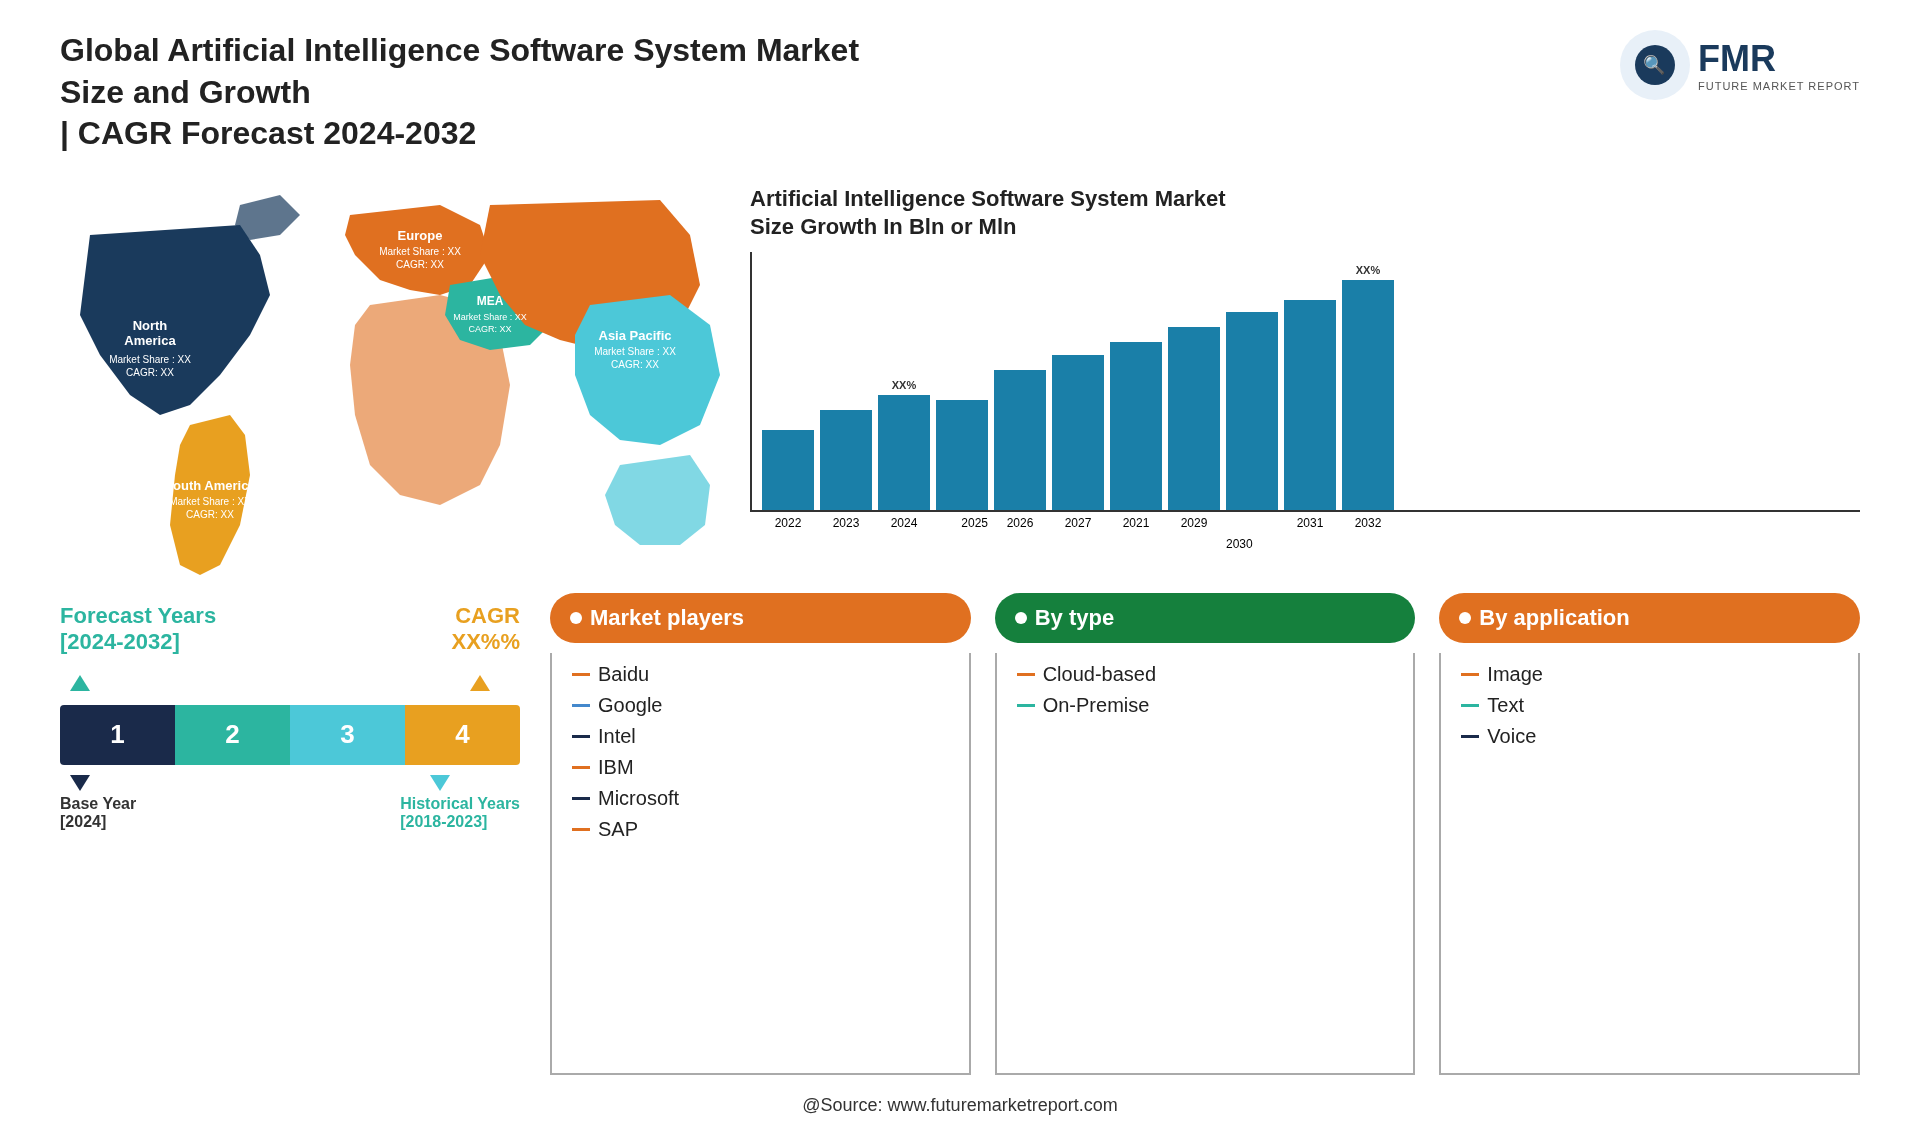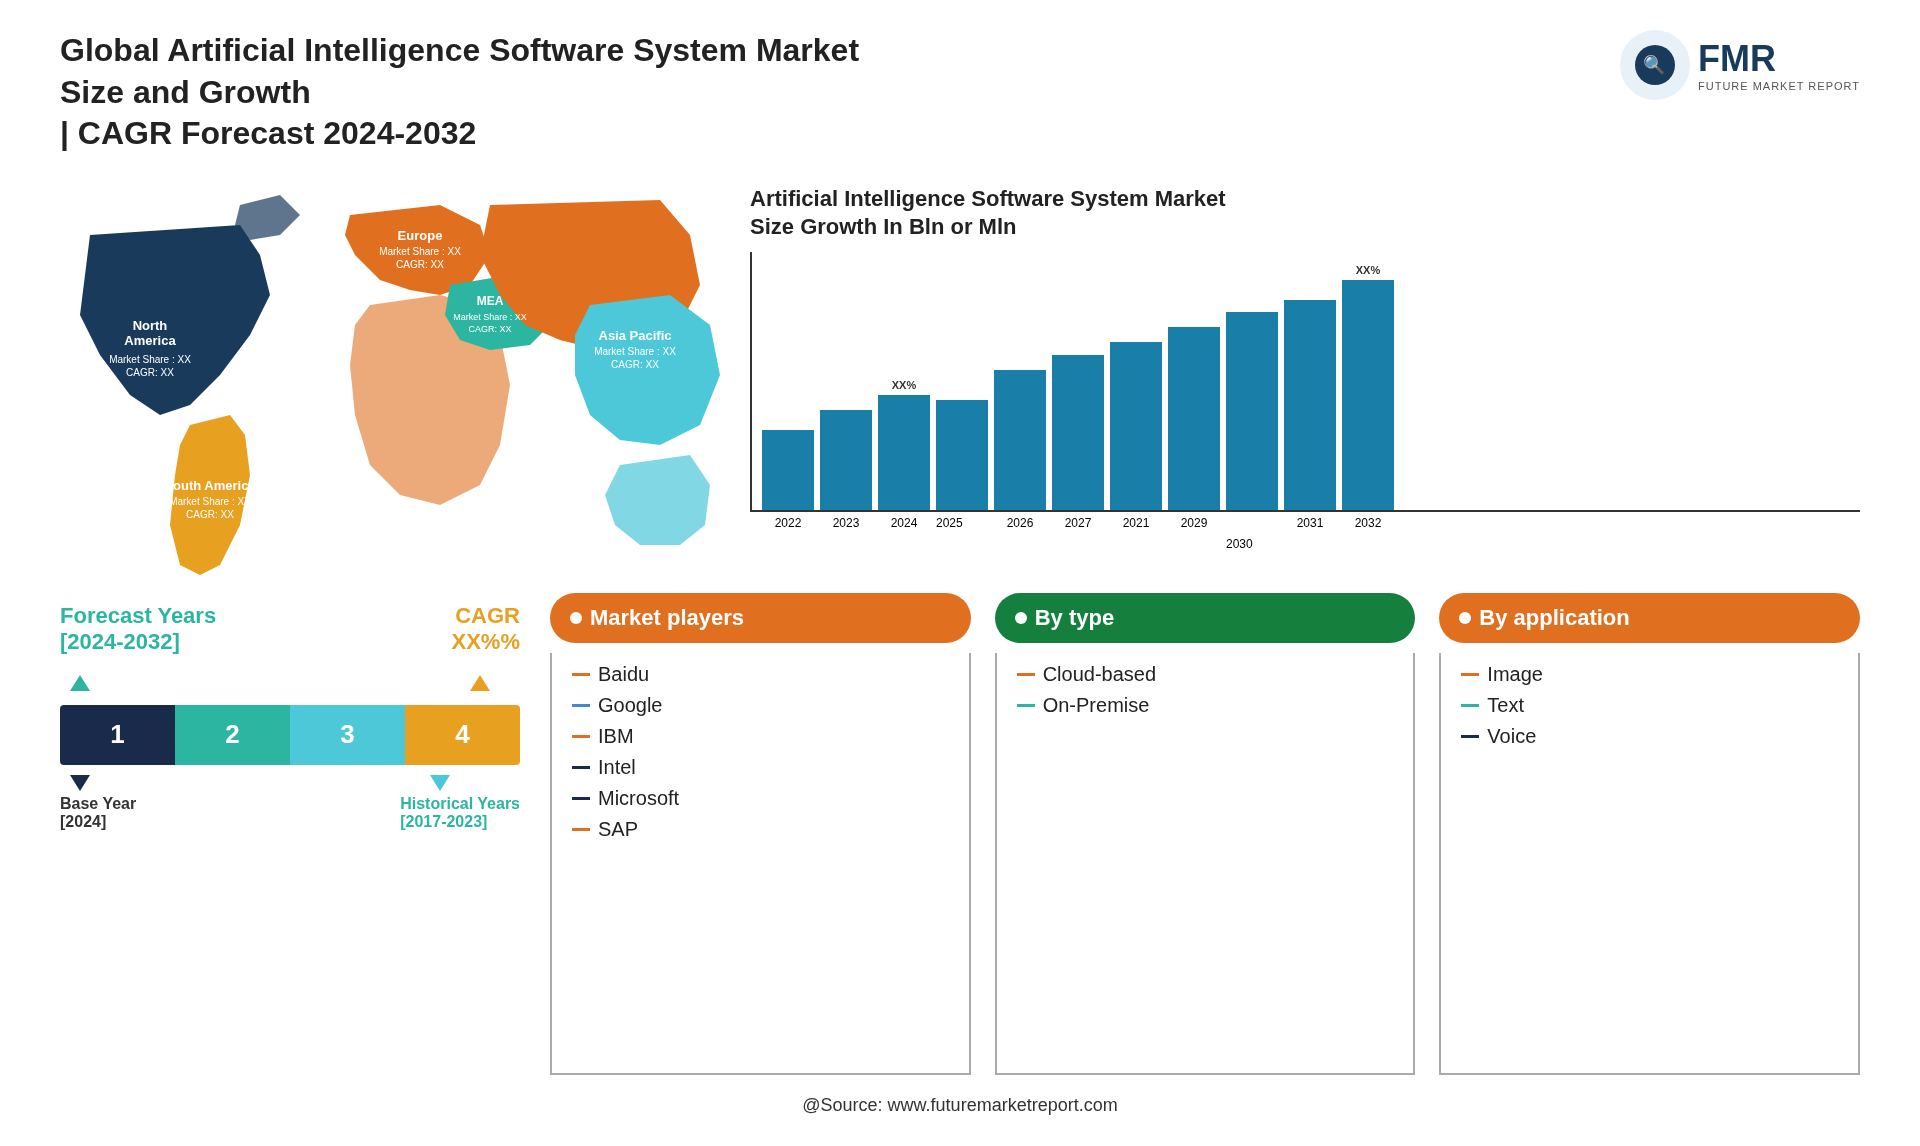--- a/index.html
+++ b/index.html
@@ -368,21 +368,21 @@
           <div class="bar-group">
             <div class="bar-label-top" style="font-weight:bold;">XX%</div>
             <div class="bar" style="height:230px;"></div>
           </div>
         </div>
 
         <div style="display:flex; gap:6px; padding-left:12px; margin-top:4px;">
           <div style="width:52px; text-align:center; font-size:12px;">2022</div>
           <div style="width:52px; text-align:center; font-size:12px;">2023</div>
           <div style="width:52px; text-align:center; font-size:12px;">2024</div>
-          <div style="width:52px; text-align:left; font-size:12px;">2025</div>
+          <div style="width:52px; text-align:right; font-size:12px;">2025</div>
           <div style="width:52px; text-align:center; font-size:12px;">2026</div>
           <div style="width:52px; text-align:center; font-size:12px;">2027</div>
           <div style="width:52px; text-align:center; font-size:12px;">2021</div>
           <div style="width:52px; text-align:center; font-size:12px;">2029</div>
           <div style="width:52px; font-size:12px;margin-top:21px;">2030</div>
           <div style="width:52px; text-align:center; font-size:12px;">2031</div>
           <div style="width:52px; text-align:center; font-size:12px;">2032</div>
         </div>
       </div>
     </div>
@@ -428,21 +428,21 @@
         </div>
       </div>
 
       <div style="display:flex; justify-content:space-between;">
         <div>
           <div class="base-year-label">Base Year</div>
           <div class="base-year-label">[2024]</div>
         </div>
         <div>
           <div class="hist-year-label">Historical Years</div>
-          <div class="hist-year-label">[2017-2023]</div>
+          <div class="hist-year-label">[2018-2023]</div>
         </div>
       </div>
     </div>
 
     <div class="categories-section">
 
       <div class="category-box">
         <div class="category-header cat-orange">
           <div class="cat-dot"></div>
           <span>Market players</span>
@@ -451,26 +451,26 @@
           <ul class="category-items">
             <li>
                 <div class="item-dash dash-orange"></div>
                 <span>Baidu</span>
               </li>
             <li>
                 <div class="item-dash dash-blue"></div>
                 <span>Google</span>
               </li>
             <li>
+                <div class="item-dash dash-dark"></div>
+                <span>Intel</span>
+              </li>
+            <li>
                 <div class="item-dash dash-orange"></div>
                 <span>IBM</span>
-              </li>
-            <li>
-                <div class="item-dash dash-dark"></div>
-                <span>Intel</span>
               </li>
             <li>
                 <div class="item-dash dash-dark"></div>
                 <span>Microsoft</span>
               </li>
             <li>
                 <div class="item-dash dash-orange"></div>
                 <span>SAP</span>
               </li>
           </ul>

